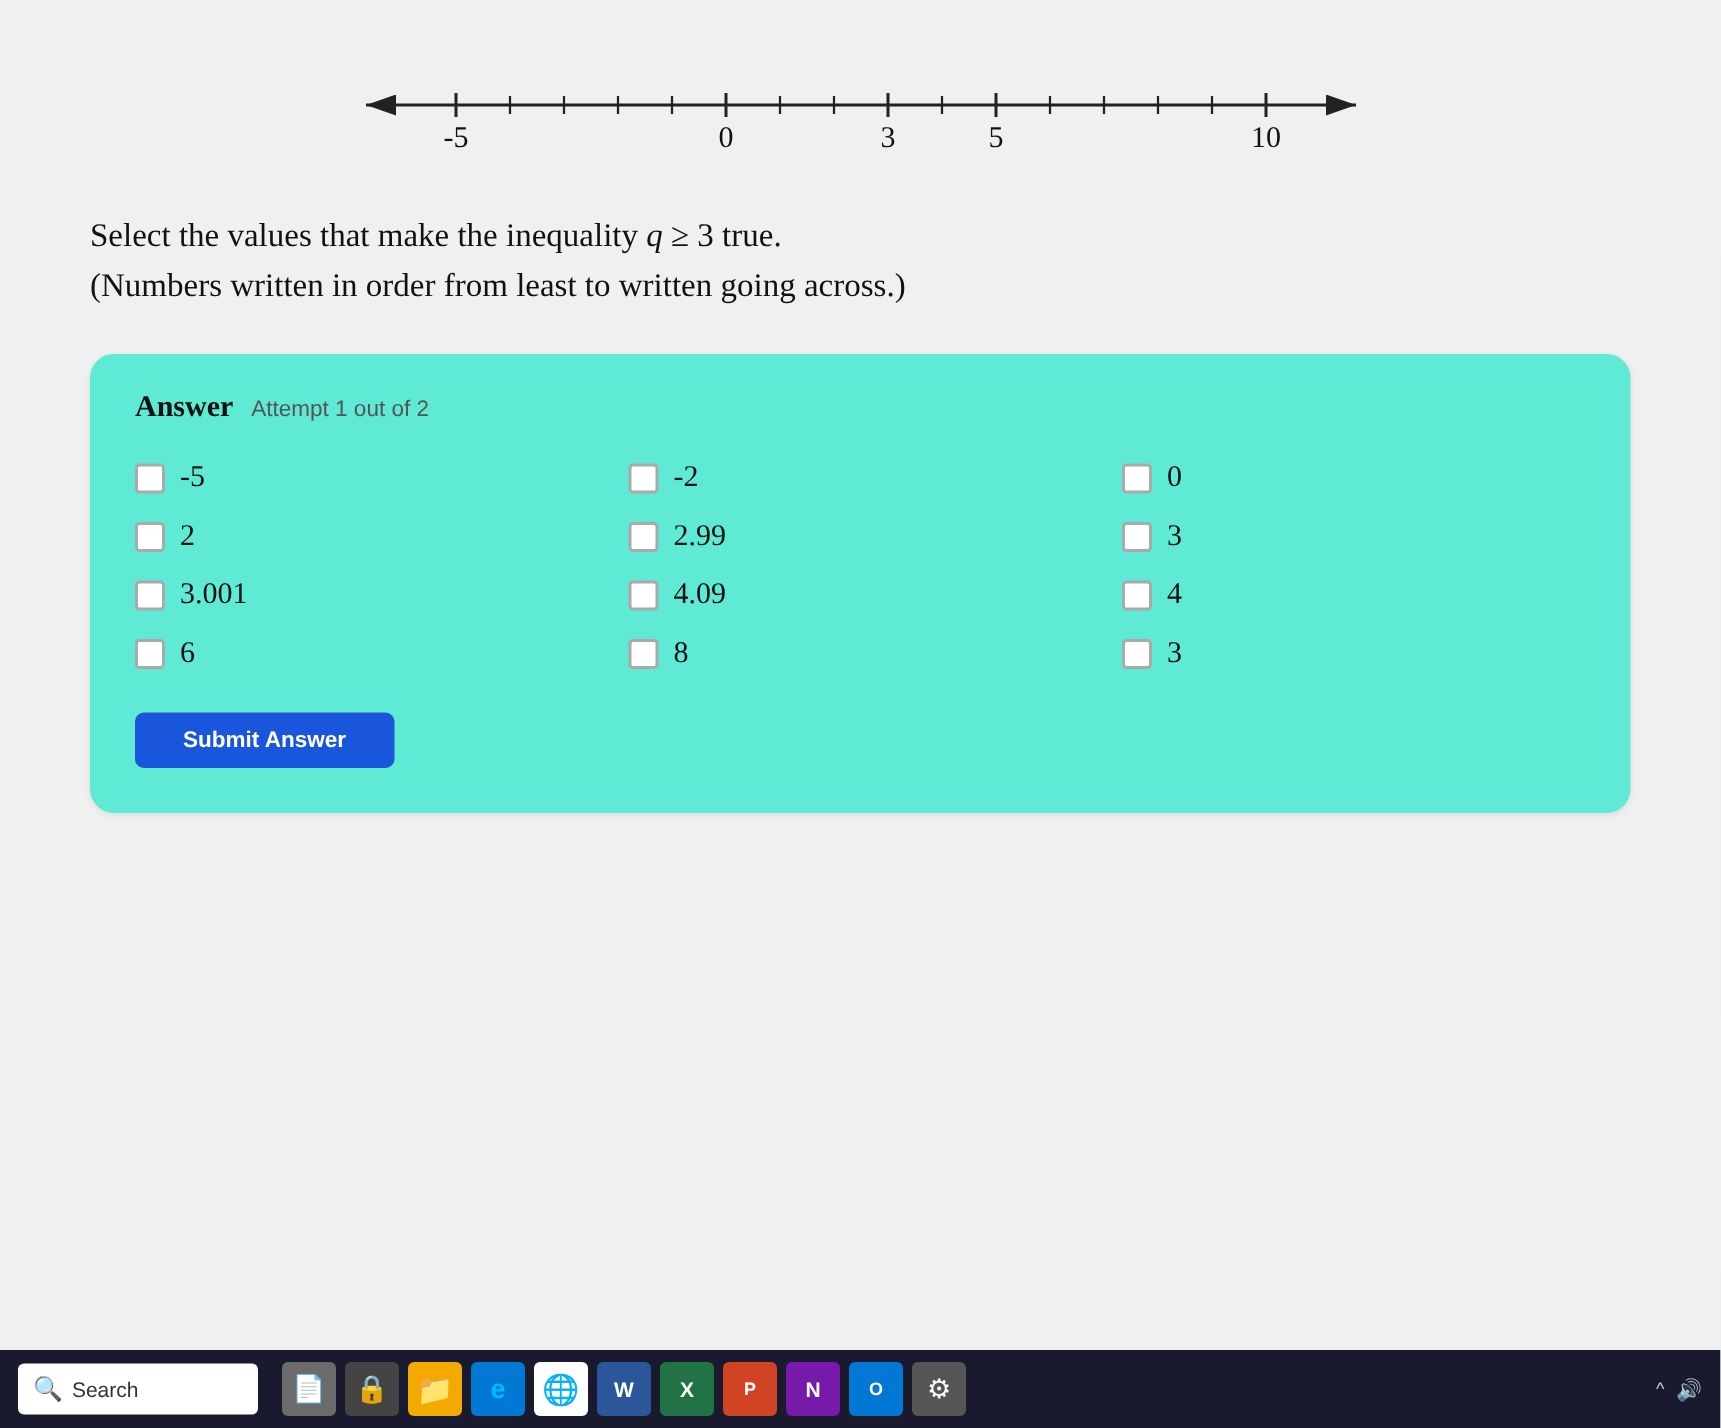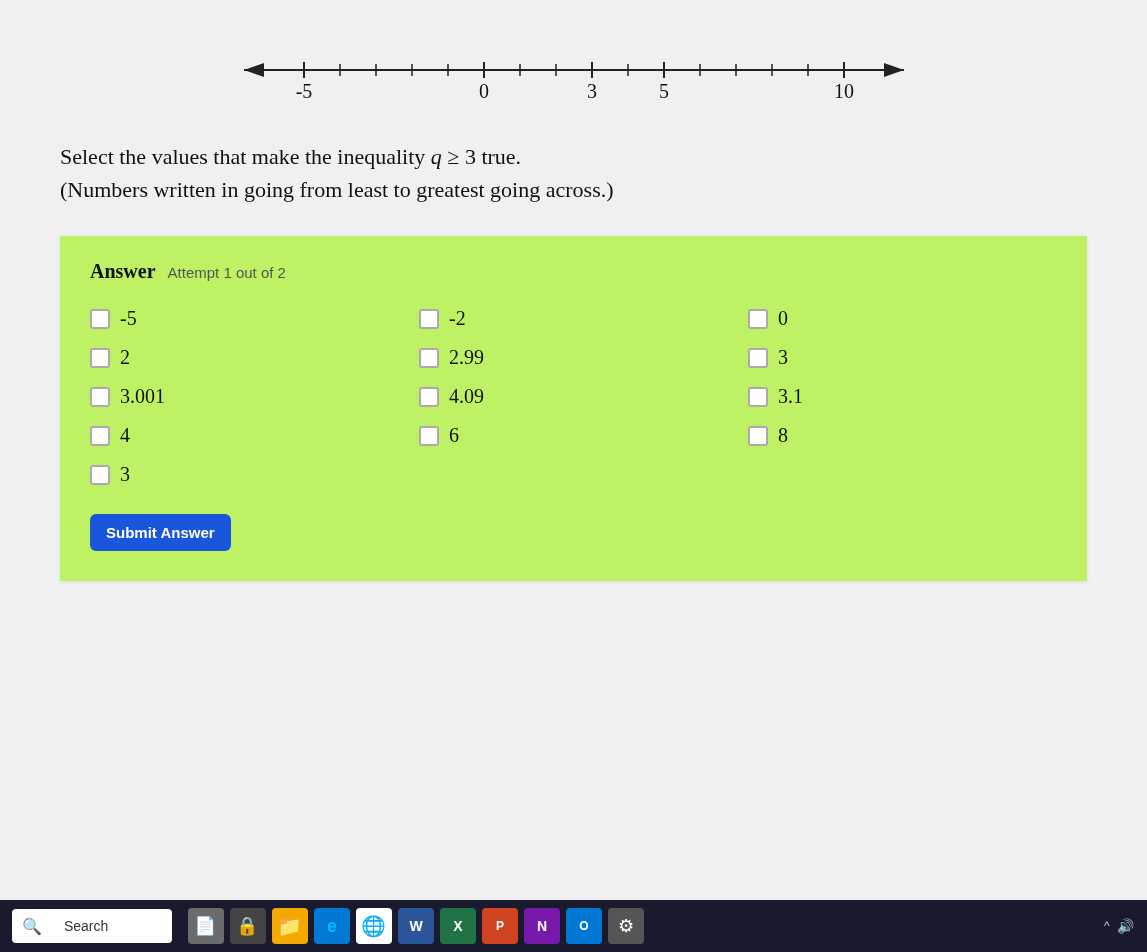--- a/index.html
+++ b/index.html
@@ -40,22 +40,22 @@
       margin-bottom: 30px;
       font-family: Georgia, serif;
     }
 
     .question-text .math {
       font-style: italic;
     }
 
     
     .answer-section {
-      background: #bef264;
-      border-radius: 0;
+      background: #5eead4;
+      border-radius: 16px;
       padding: 24px 30px 30px 30px;
       box-shadow: 0 1px 4px rgba(0,0,0,0.08);
     }
 
     .answer-header {
       display: flex;
       align-items: baseline;
       gap: 12px;
       margin-bottom: 24px;
     }
@@ -121,21 +121,21 @@
       color: #111;
       font-family: Georgia, serif;
     }
 
     
     .submit-btn {
       background: #1a56db;
       color: #fff;
       border: none;
       border-radius: 6px;
-      padding: 10px 16px;
+      padding: 10px 32px;
       font-size: 15px;
       font-weight: bold;
       font-family: Arial, sans-serif;
       cursor: pointer;
     }
 
     
     .taskbar {
       height: 52px;
       background: #1a1a2e;
@@ -158,21 +158,20 @@
 
     .taskbar-search-icon {
       color: #555;
       font-size: 16px;
     }
 
     .taskbar-search-text {
       font-size: 14px;
       color: #333;
       font-family: Arial, sans-serif;
-      margin-left: 16px;
     }
 
     .taskbar-icons {
       display: flex;
       align-items: center;
       gap: 6px;
       margin-left: 8px;
     }
 
     .taskbar-icon {
@@ -256,21 +255,21 @@
 
       <line x1="476" y1="24" x2="476" y2="36" stroke="#222" stroke-width="1.5"></line>
       <line x1="512" y1="24" x2="512" y2="36" stroke="#222" stroke-width="1.5"></line>
       <line x1="548" y1="24" x2="548" y2="36" stroke="#222" stroke-width="1.5"></line>
       <line x1="584" y1="24" x2="584" y2="36" stroke="#222" stroke-width="1.5"></line>
     </svg>
   </div>
 
   <div class="question-text">
     <div>Select the values that make the inequality <span class="math">q</span> ≥ 3 true.</div>
-    <div>(Numbers written in going from least to greatest going across.)</div>
+    <div>(Numbers written in order from least to written going across.)</div>
   </div>
 
   <div class="answer-section">
 
     <div class="answer-header">
       <span class="answer-label">Answer</span>
       <span class="attempt-text">Attempt 1 out of 2</span>
     </div>
 
     <div class="checkbox-grid">
@@ -298,24 +297,20 @@
           <input type="checkbox" value="3" id="cb-3" style="">
           <span class="checkbox-label">3</span>
         </label>
         <label class="checkbox-item">
           <input type="checkbox" value="3.001" id="cb-3p001" style="">
           <span class="checkbox-label">3.001</span>
         </label>
         <label class="checkbox-item">
           <input type="checkbox" value="3.01" id="cb-3p01" style="">
           <span class="checkbox-label">4.09</span>
-        </label>
-        <label class="checkbox-item">
-          <input type="checkbox" value="3.1" id="cb-3p1" style="">
-          <span class="checkbox-label">3.1</span>
         </label>
         <label class="checkbox-item">
           <input type="checkbox" value="4" id="cb-4" style="">
           <span class="checkbox-label">4</span>
         </label>
         <label class="checkbox-item">
           <input type="checkbox" value="6" id="cb-6" style="">
           <span class="checkbox-label">6</span>
         </label>
         <label class="checkbox-item">

